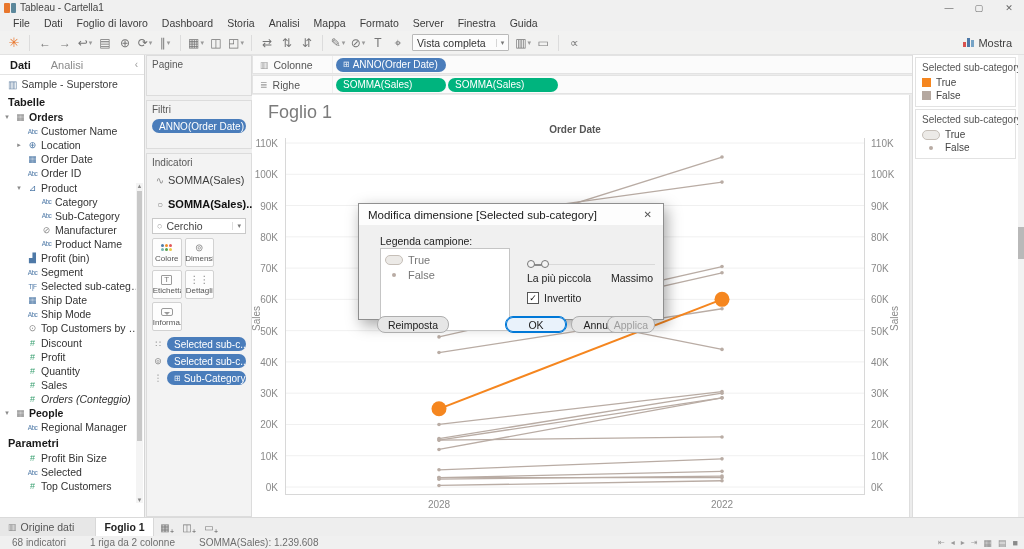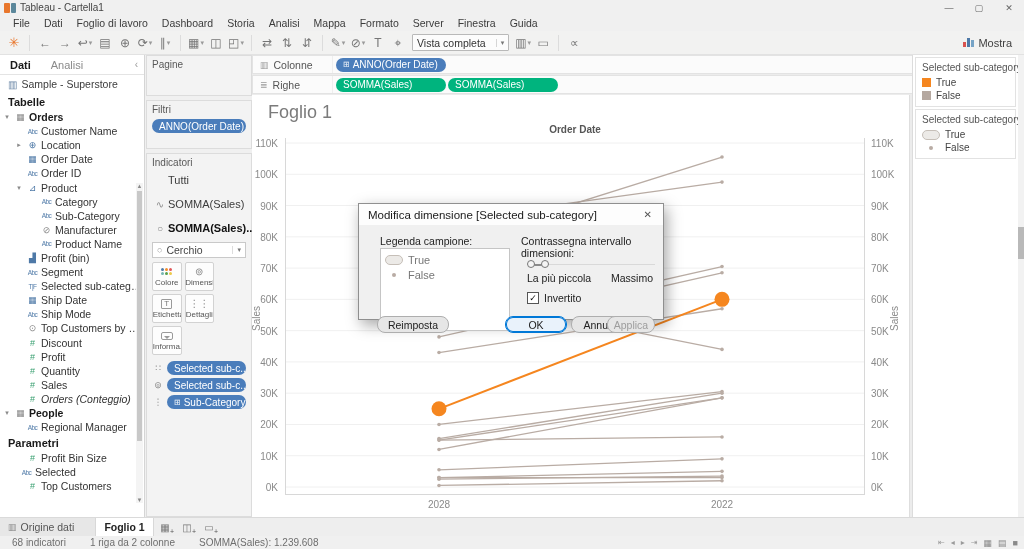--- a/index.html
+++ b/index.html
@@ -356,21 +356,21 @@
     <span class="lbl">Regional Manager</span>
       </div>
     </div>
   <div class="dp-header">Parametri</div>
   <div id="params-list">
       <div class="field-row  " style="padding-left:14px">
     <span class="exp"></span>
     <span class="f-icon " style="color:#3ba172">#</span>
     <span class="lbl">Profit Bin Size</span>
       </div>
-      <div class="field-row  " style="padding-left:8px">
+      <div class="field-row  " style="padding-left:14px">
     <span class="exp"></span>
     <span class="f-icon sm" style="color:#4e79a7">Abc</span>
     <span class="lbl">Selected</span>
       </div>
       <div class="field-row  " style="padding-left:14px">
     <span class="exp"></span>
     <span class="f-icon " style="color:#3ba172">#</span>
     <span class="lbl">Top Customers</span>
       </div>
     </div>
@@ -390,24 +390,20 @@
     <div id="filter-pills" style="margin-top:4px">
         <span class="pill blue">
 
     <span>ANNO(Order Date)</span>
         </span>
       </div>
   </div>
   <div class="t-card" id="card-marks">
     <div class="card-title">Indicatori</div>
     <div id="mark-layers">
-        <div class="mark-layer ">
-     <span class="m-ic"></span>
-     <span>Tutti</span>
-        </div>
         <div class="mark-layer ">
      <span class="m-ic">∿</span>
      <span>SOMMA(Sales)</span>
         </div>
         <div class="mark-layer bold">
      <span class="m-ic">○</span>
      <span>SOMMA(Sales)...</span>
         </div>
       </div>
     <div class="mark-type">
@@ -657,21 +653,20 @@
   <div id="d-listbox">
       <div class="d-item">
         <span class="sw-oval"></span>
         <span>True</span>
       </div>
       <div class="d-item">
         <span class="sw-dot"></span>
         <span>False</span>
       </div>
     </div>
-  <div class="d-label" id="d-range-label">Contrassegna intervallo dimensioni:</div>
   <div id="d-slider">
     <div class="track"></div>
     <div class="seg"></div>
     <div class="handle" style="left:0"></div>
     <div class="handle" style="left:14px"></div>
   </div>
   <div class="d-label" id="d-min-label">La più piccola</div>
   <div class="d-label" id="d-max-label">Massimo</div>
   <div id="d-check">
     <span class="chk">✓</span>

